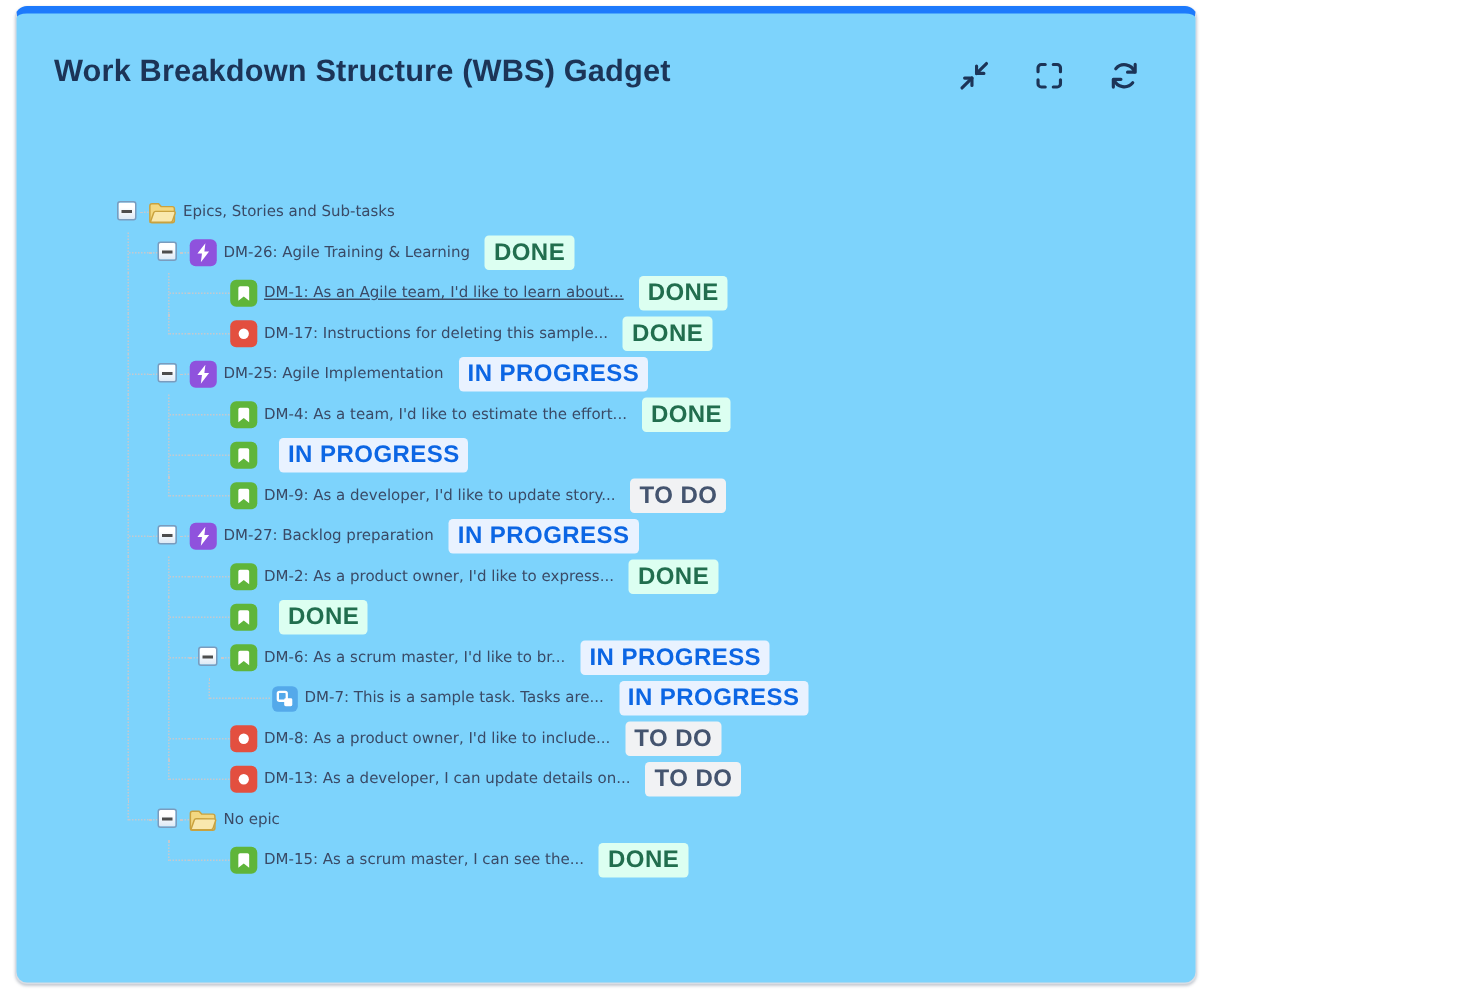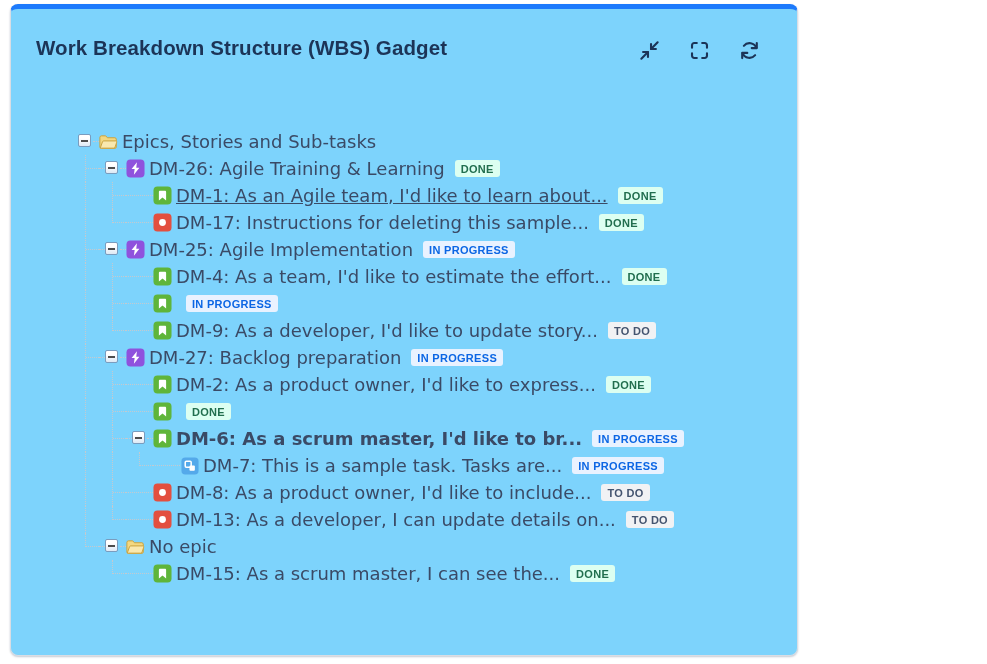--- a/index.html
+++ b/index.html
@@ -29,23 +29,23 @@
   .cell.e.withleft::before{content:"";position:absolute;left:0;width:6px;top:13px;border-top:1px dotted var(--conn);}
   .expander{
     position:absolute;left:6px;top:6px;width:13px;height:13px;box-sizing:border-box;
     border:1px solid #7a9cbe;border-radius:2px;
     background:linear-gradient(#ffffff 30%,#dde9f5);
     padding:0;cursor:pointer;
   }
   .expander::after{content:"";position:absolute;left:2px;right:2px;top:50%;margin-top:-1px;height:2px;background:#4d4d4d;}
   .node-icon{flex:none;width:19px;height:19px;margin-right:4px;display:flex;align-items:center;justify-content:center;}
   .node-icon svg{display:block;}
-  .node-label{font-family:"DejaVu Sans",sans-serif;font-size:18px;color:#3A4A66;cursor:pointer;}
+  .node-label{font-family:"DejaVu Sans",sans-serif;font-size:10px;color:#3A4A66;cursor:pointer;}
   .badge{
-    flex:none;margin-left:10px;font-size:11px;font-weight:700;letter-spacing:.3px;
+    flex:none;margin-left:10px;font-size:16px;font-weight:700;letter-spacing:.3px;
     padding:3px 6px 2px;border-radius:3px;line-height:1.1;font-family:"Liberation Sans",sans-serif;
   }
 </style>
 </head>
 <body>
 
 <div class="stage">
   <div class="card" style="border-top-color: rgb(29, 122, 252);">
 
     <div class="gadget-header">
@@ -233,21 +233,21 @@
           <span class="cell t"></span>
           <span class="cell e withleft">
             <button class="expander"></button>
           </span>
           <span class="node-icon">
             <svg width="19" height="19" viewBox="0 0 20 20" style="color:#5FB53A">
               <rect x="0.5" y="0.5" width="19" height="19" rx="4.2" fill="currentColor"></rect>
               <path d="M6.2 6.3 c0-.7.55-1.3 1.25-1.3 h5.1 c.7 0 1.25.6 1.25 1.3 v9 l-3.8-3.1 -3.8 3.1 z" fill="#fff"></path>
             </svg>
           </span>
-          <span class="node-label" style="color: rgb(58, 74, 102); font-weight: bold;">DM-6: As a scrum master, I'd like to br...</span>
+          <span class="node-label" style="color: rgb(58, 74, 102);">DM-6: As a scrum master, I'd like to br...</span>
           <span class="badge" style="background: rgb(233, 242, 255); color: rgb(12, 102, 228);">IN PROGRESS</span>
         </div>
         <div class="tree-row">
           <span class="cell v"></span>
           <span class="cell v"></span>
           <span class="cell l"></span>
           <span class="cell h"></span>
           <span class="node-icon">
             <svg width="18" height="18" viewBox="0 0 20 20" style="color:#54A9EA">
               <rect x="0.5" y="0.5" width="19" height="19" rx="4.2" fill="currentColor"></rect>

